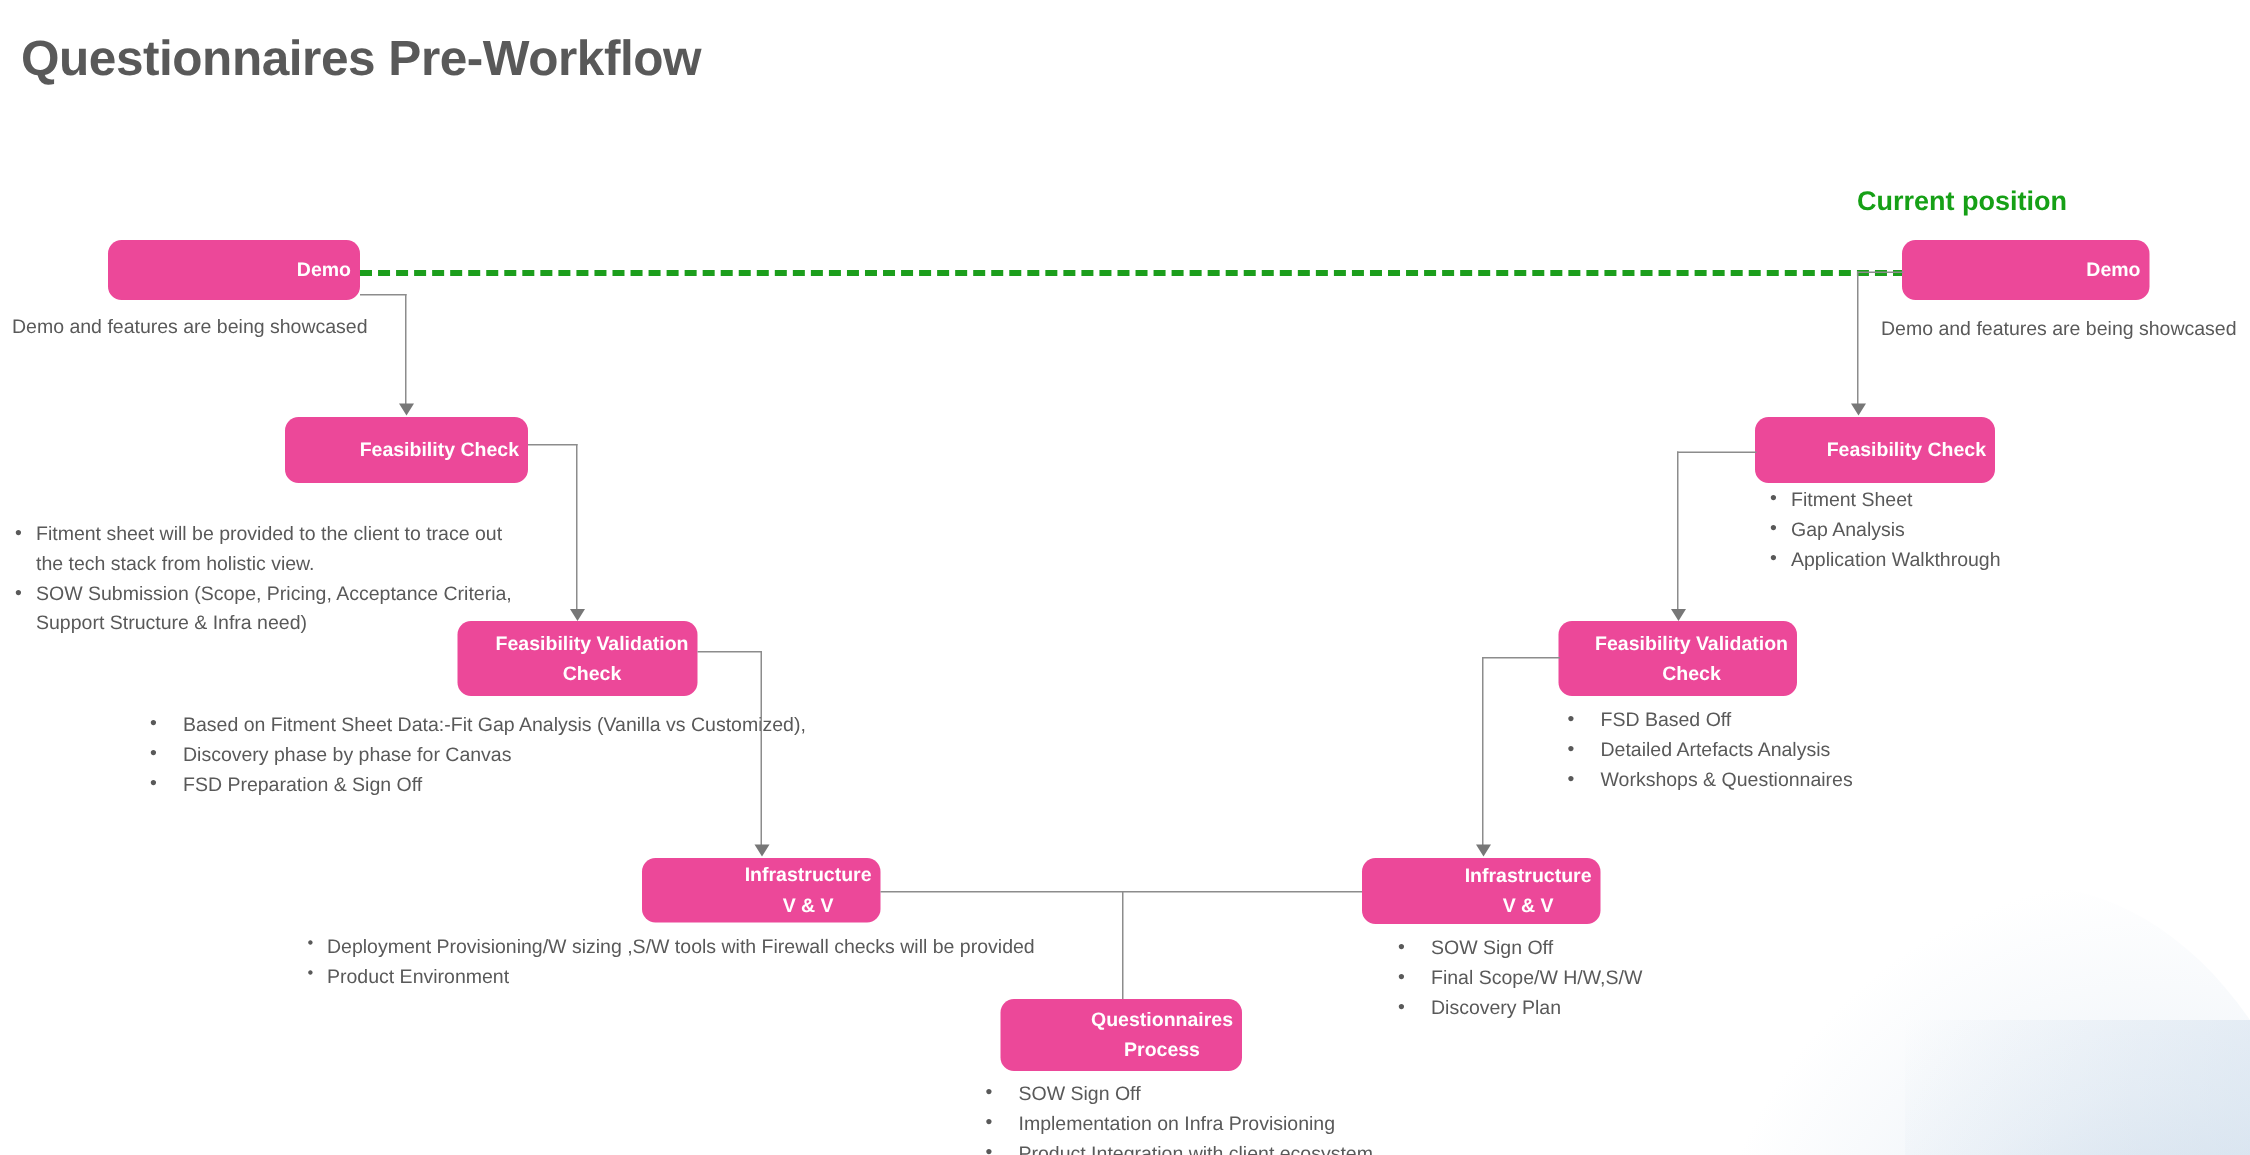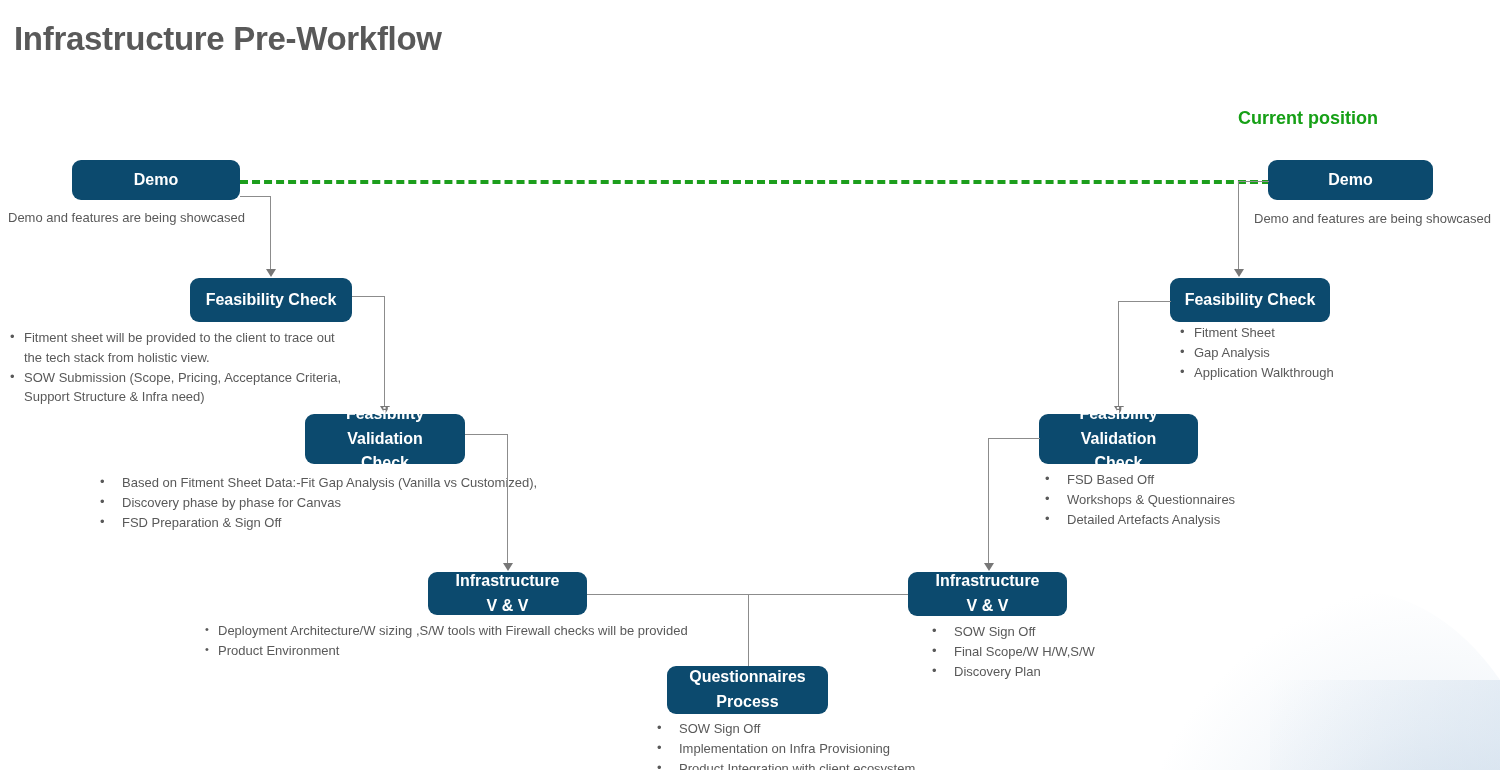--- a/index.html
+++ b/index.html
@@ -48,38 +48,38 @@
     font-size: 33px;
     font-weight: bold;
     color: #595959;
     letter-spacing: -0.3px;
     white-space: nowrap;
   }
 
   .current-position {
     position: absolute;
     left: 1238px;
-    top: 108px;
+    top: 124px;
     font-size: 18px;
     font-weight: bold;
     color: #16A016;
     white-space: nowrap;
   }
 
   
   .node {
     position: absolute;
-    background: #0c4a6e;
+    background: #ec4899;
     border-radius: 9px;
     color: #ffffff;
-    font-size: 16px;
+    font-size: 13px;
     font-weight: bold;
     display: flex;
     align-items: center;
-    justify-content: center;
+    justify-content: flex-end;
     text-align: center;
     line-height: 1.55;
     box-sizing: border-box;
     padding: 2px 6px;
   }
   .node .l2 { display: block; }
 
   
   .hline, .vline {
     position: absolute;
@@ -145,40 +145,40 @@
   .bullets.indent li:before { left: 2px; }
 </style>
 </head>
 <body>
 
 <div id="canvas">
 
   <div class="corner-wash"></div>
   <div class="corner-wash2"></div>
 
-  <div class="title">Infrastructure Pre-Workflow</div>
+  <div class="title">Questionnaires Pre-Workflow</div>
 
   <div class="current-position">Current position</div>
 
   <div class="dashed-green" style="left:240px; top:180px; width:1030px;"></div>
 
   <div class="node" style="left:72px; top:160px; width:168px; height:40px;">
     <span>Demo</span>
   </div>
   <div class="caption" style="left:8px; top:208px;">Demo and features are being showcased</div>
 
   <div class="hline" style="left:240px; top:196px; width:31px;"></div>
   <div class="vline" style="left:270px; top:196px; height:74px;"></div>
   <div class="arrowhead" style="left:266px; top:269px;"></div>
 
   <div class="node" style="left:190px; top:278px; width:162px; height:44px;">
     <span>Feasibility Check</span>
   </div>
 
-  <div class="bullets wide" style="left:8px; top:328px; width:346px;">
+  <div class="bullets wide" style="left:8px; top:346px; width:346px;">
     <ul>
       <li>Fitment sheet will be provided to the client to trace out the tech stack from holistic view.</li>
       <li>SOW Submission (Scope, Pricing, Acceptance Criteria, Support Structure &amp; Infra need)</li>
     </ul>
   </div>
 
   <div class="hline" style="left:352px; top:296px; width:33px;"></div>
   <div class="vline" style="left:384px; top:296px; height:112px;"></div>
   <div class="arrowhead" style="left:380px; top:406px;"></div>
 
@@ -203,21 +203,21 @@
 
   <div class="node" style="left:428px; top:572px; width:159px; height:43px;">
     <span>
       <span class="l2">Infrastructure</span>
       <span class="l2">V &amp; V</span>
     </span>
   </div>
 
   <div class="bullets dotsmall" style="left:202px; top:621px; width:520px;">
     <ul>
-      <li>Deployment Architecture/W sizing ,S/W tools with Firewall checks will be provided</li>
+      <li>Deployment Provisioning/W sizing ,S/W tools with Firewall checks will be provided</li>
       <li>Product Environment</li>
     </ul>
   </div>
 
   <div class="node" style="left:1268px; top:160px; width:165px; height:40px;">
     <span>Demo</span>
   </div>
   <div class="caption" style="left:1254px; top:209px;">Demo and features are being showcased</div>
 
   <div class="hline" style="left:1238px; top:181px; width:31px;"></div>
@@ -243,22 +243,22 @@
   <div class="node" style="left:1039px; top:414px; width:159px; height:50px;">
     <span>
       <span class="l2">Feasibility Validation</span>
       <span class="l2">Check</span>
     </span>
   </div>
 
   <div class="bullets indent" style="left:1043px; top:470px; width:380px;">
     <ul>
       <li>FSD Based Off</li>
+      <li>Detailed Artefacts Analysis</li>
       <li>Workshops &amp; Questionnaires</li>
-      <li>Detailed Artefacts Analysis</li>
     </ul>
   </div>
 
   <div class="hline" style="left:988px; top:438px; width:52px;"></div>
   <div class="vline" style="left:988px; top:438px; height:126px;"></div>
   <div class="arrowhead" style="left:984px; top:563px;"></div>
 
   <div class="node" style="left:908px; top:572px; width:159px; height:44px;">
     <span>
       <span class="l2">Infrastructure</span>

